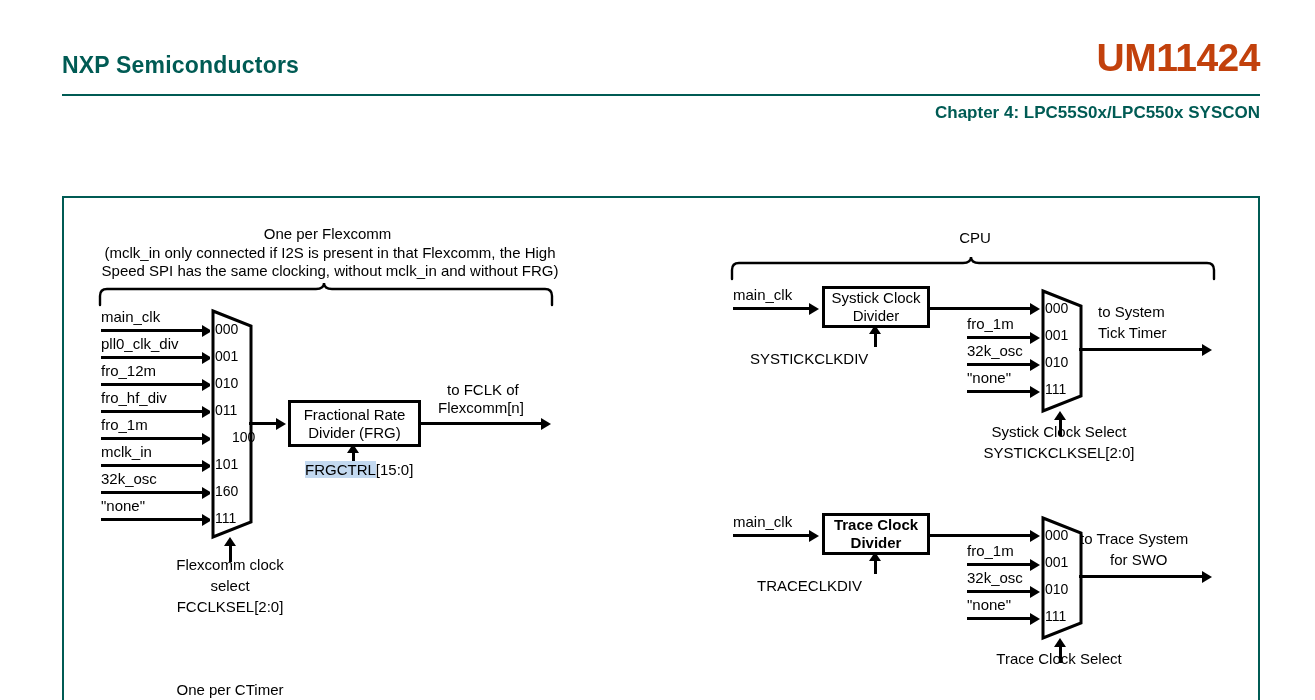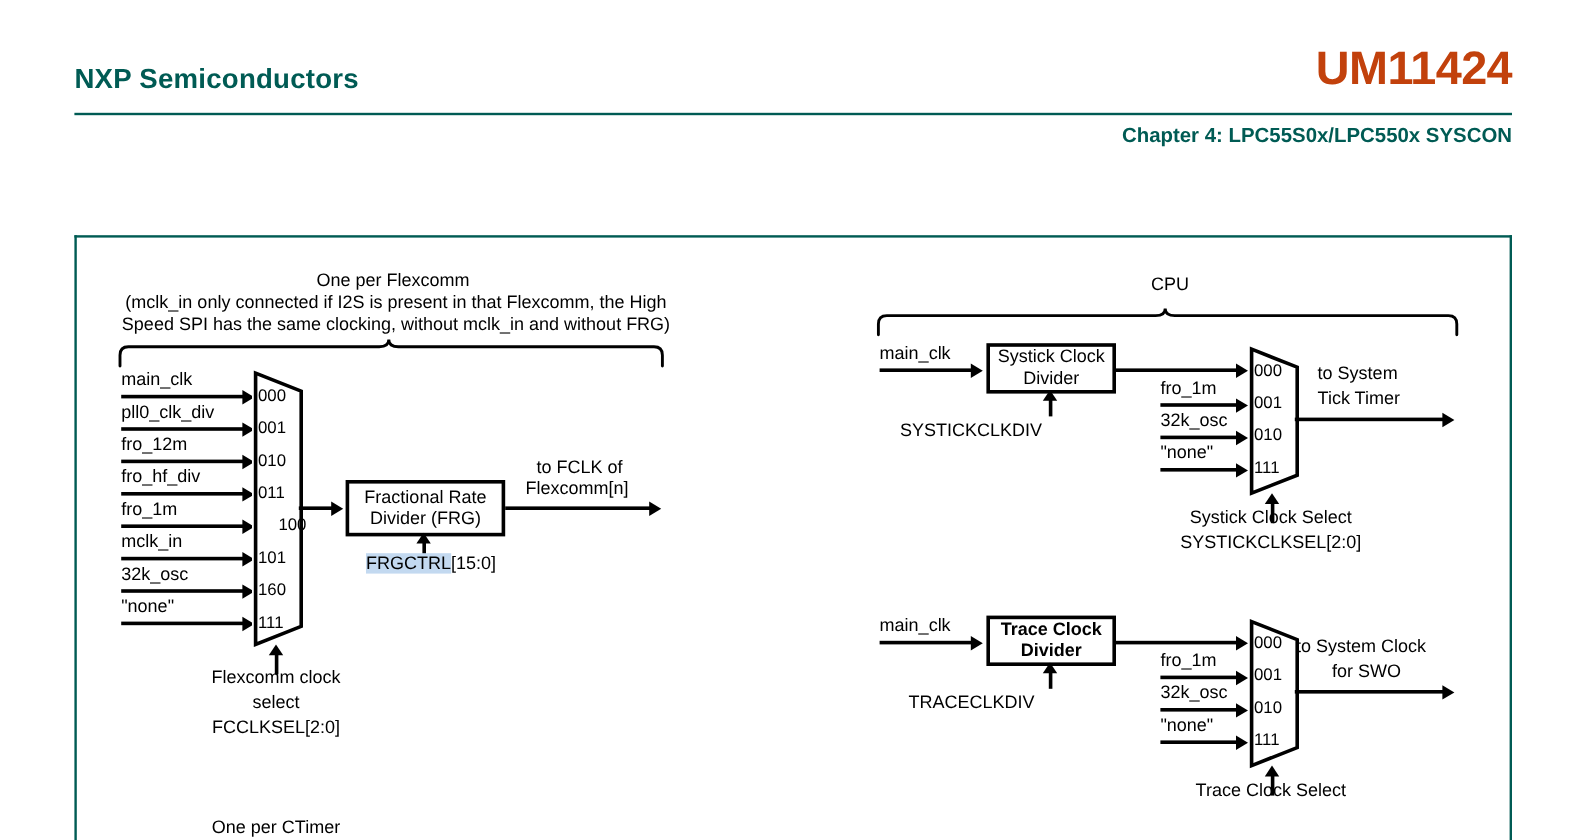--- a/index.html
+++ b/index.html
@@ -226,14 +226,14 @@
 <div class="muxlbl" style="left:1045px;top:582px;">010</div>
 <div class="muxlbl" style="left:1045px;top:609px;">111</div>
 
 <div class="vline" style="left:1059px;top:646px;height:17px;"></div>
 <div class="arrow-u" style="left:1054px;top:638px;"></div>
 <div class="t c" style="left:949px;top:650px;width:220px;">Trace Clock Select</div>
 <div class="t c" style="left:949px;top:671px;width:220px;margin-top:40px;">TRACECLKSEL[2:0]</div>
 
 <div class="hline" style="left:1079px;top:575px;width:125px;"></div>
 <div class="arrow-r" style="left:1202px;top:571px;"></div>
-<div class="t" style="left:1080px;top:530px;">to System Clock</div>
+<div class="t" style="left:1080px;top:530px;">to Trace System</div>
 <div class="t" style="left:1110px;top:551px;">for SWO</div>
 
 </body></html>

